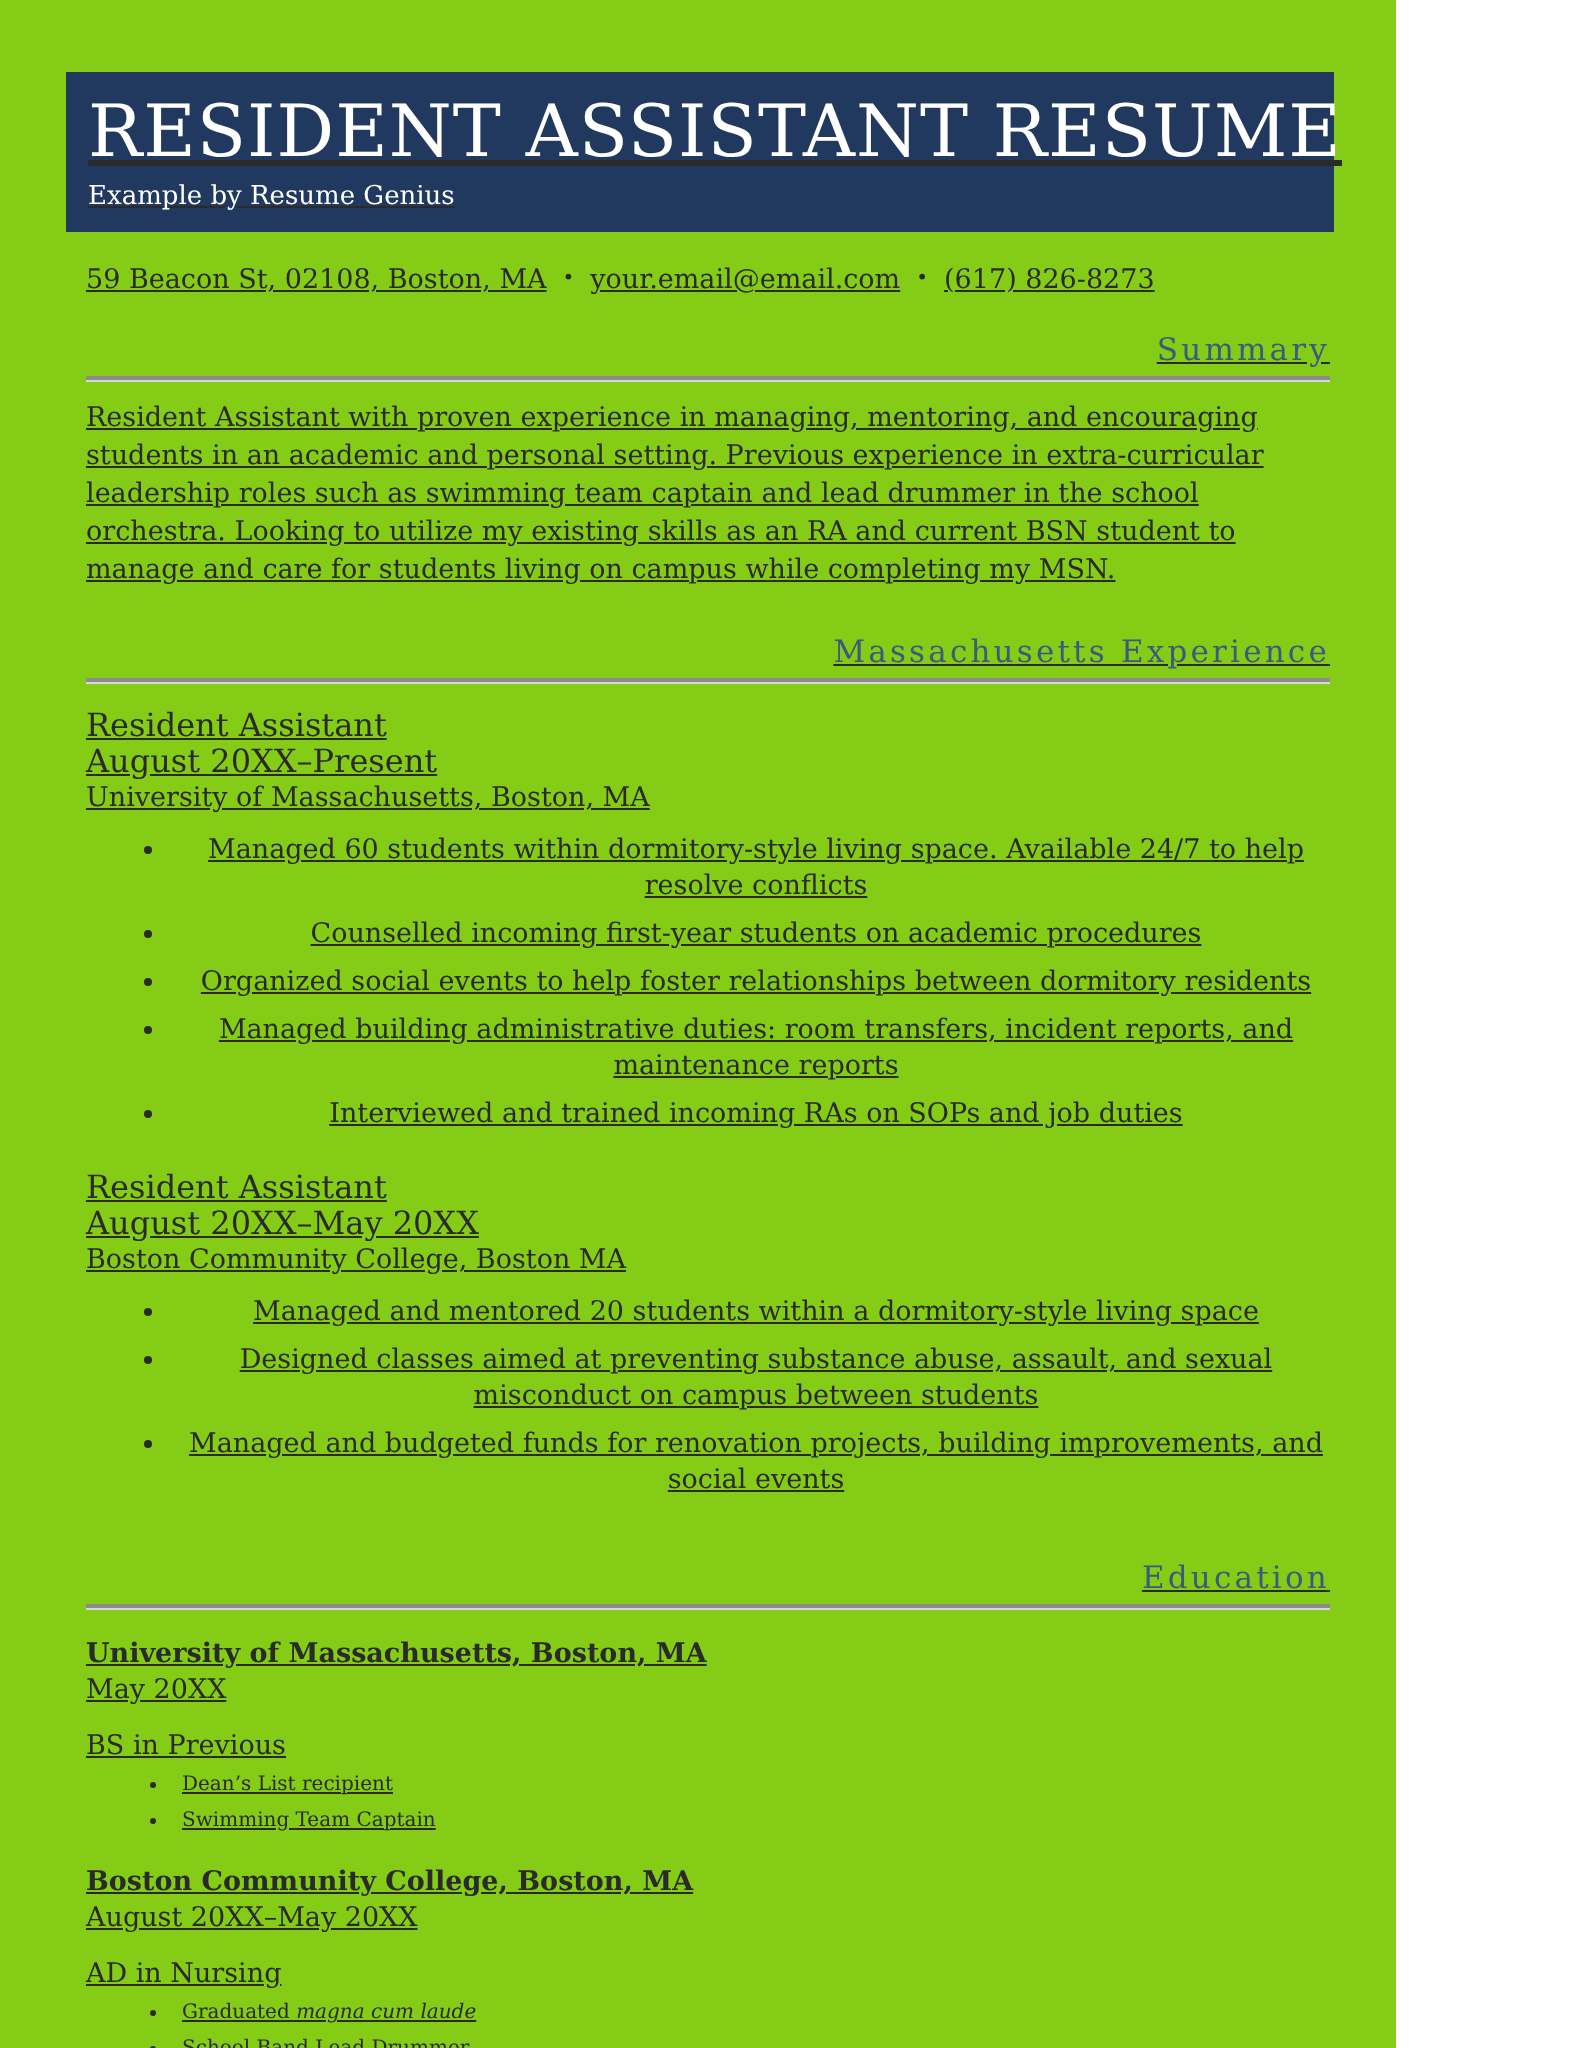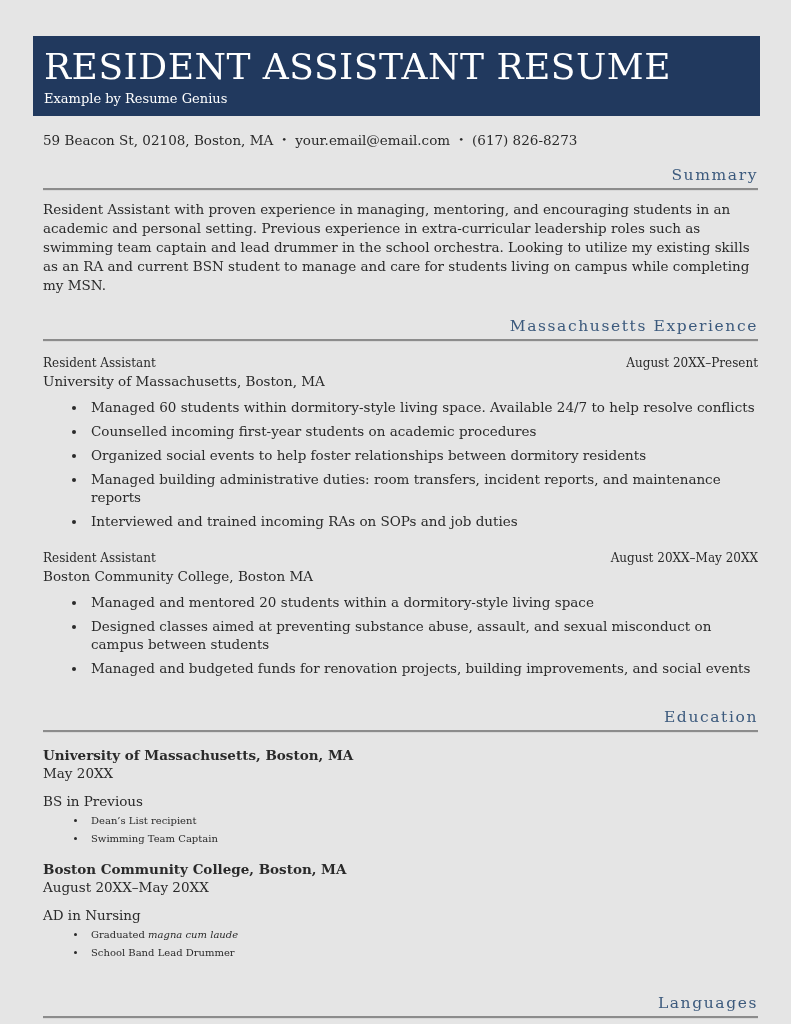--- a/index.html
+++ b/index.html
@@ -1,23 +1,24 @@
 <!DOCTYPE html>
 <html style="--header-bg: #21395e; --heading: #3c5a7d; --rule: #8c8c8c; --text: #2a2a2a;"><head>
 <meta charset="utf-8">
 <style>
   html, body { margin:0; padding:0; background:#ffffff; }
   .page {
     position: relative;
-    width: 791px;
+    width: 698px;
     height: 1024px;
-    background: #e5e5e5;
+    background: #84cc16;
     overflow: hidden;
     font-family: "DejaVu Serif", serif;
     color: var(--text, #2a2a2a);
+    text-decoration: underline;
   }
   .band {
     margin: 36px 31px 0 33px;
     height: 80px;
     background: var(--header-bg, #21395e);
     color: #ffffff;
     box-sizing: border-box;
     padding: 10px 0 0 11px;
   }
   .band .title {
@@ -62,34 +63,35 @@
   }
   .sec-summary { margin-top: 17px; }
   .sec-summary p {
     margin: 9px 0 0;
     font-size: 13.5px;
     line-height: 19px;
   }
   .sec-experience { margin-top: 22px; }
   .job-head {
     display: flex;
-    justify-content: space-between;
-    font-size: 12px;
+    justify-content: center;
+    font-size: 16px;
     line-height: 18px;
     margin-top: 12px;
+    flex-direction: column;
   }
   .job + .job { margin-top: 19px; }
   .org { font-size: 13.5px; line-height: 18px; }
   ul.exp {
     margin: 8px 0 0;
     padding-left: 44px;
     font-size: 13.5px;
     line-height: 18px;
   }
-  ul.exp li { margin-bottom: 6px; padding-left: 4px; }
+  ul.exp li { margin-bottom: 6px; padding-left: 4px; text-align: center; }
   .sec-education { margin-top: 31px; }
   .school { margin-top: 13px; }
   .school + .school { }
   .school-name { font-weight: bold; font-size: 13.5px; line-height: 18px; }
   .school-dates { font-size: 13.5px; line-height: 18px; }
   .degree { font-size: 13.5px; line-height: 18px; margin-top: 10px; }
   ul.edu {
     margin: 2px 0 0;
     padding-left: 44px;
     font-size: 10px;

